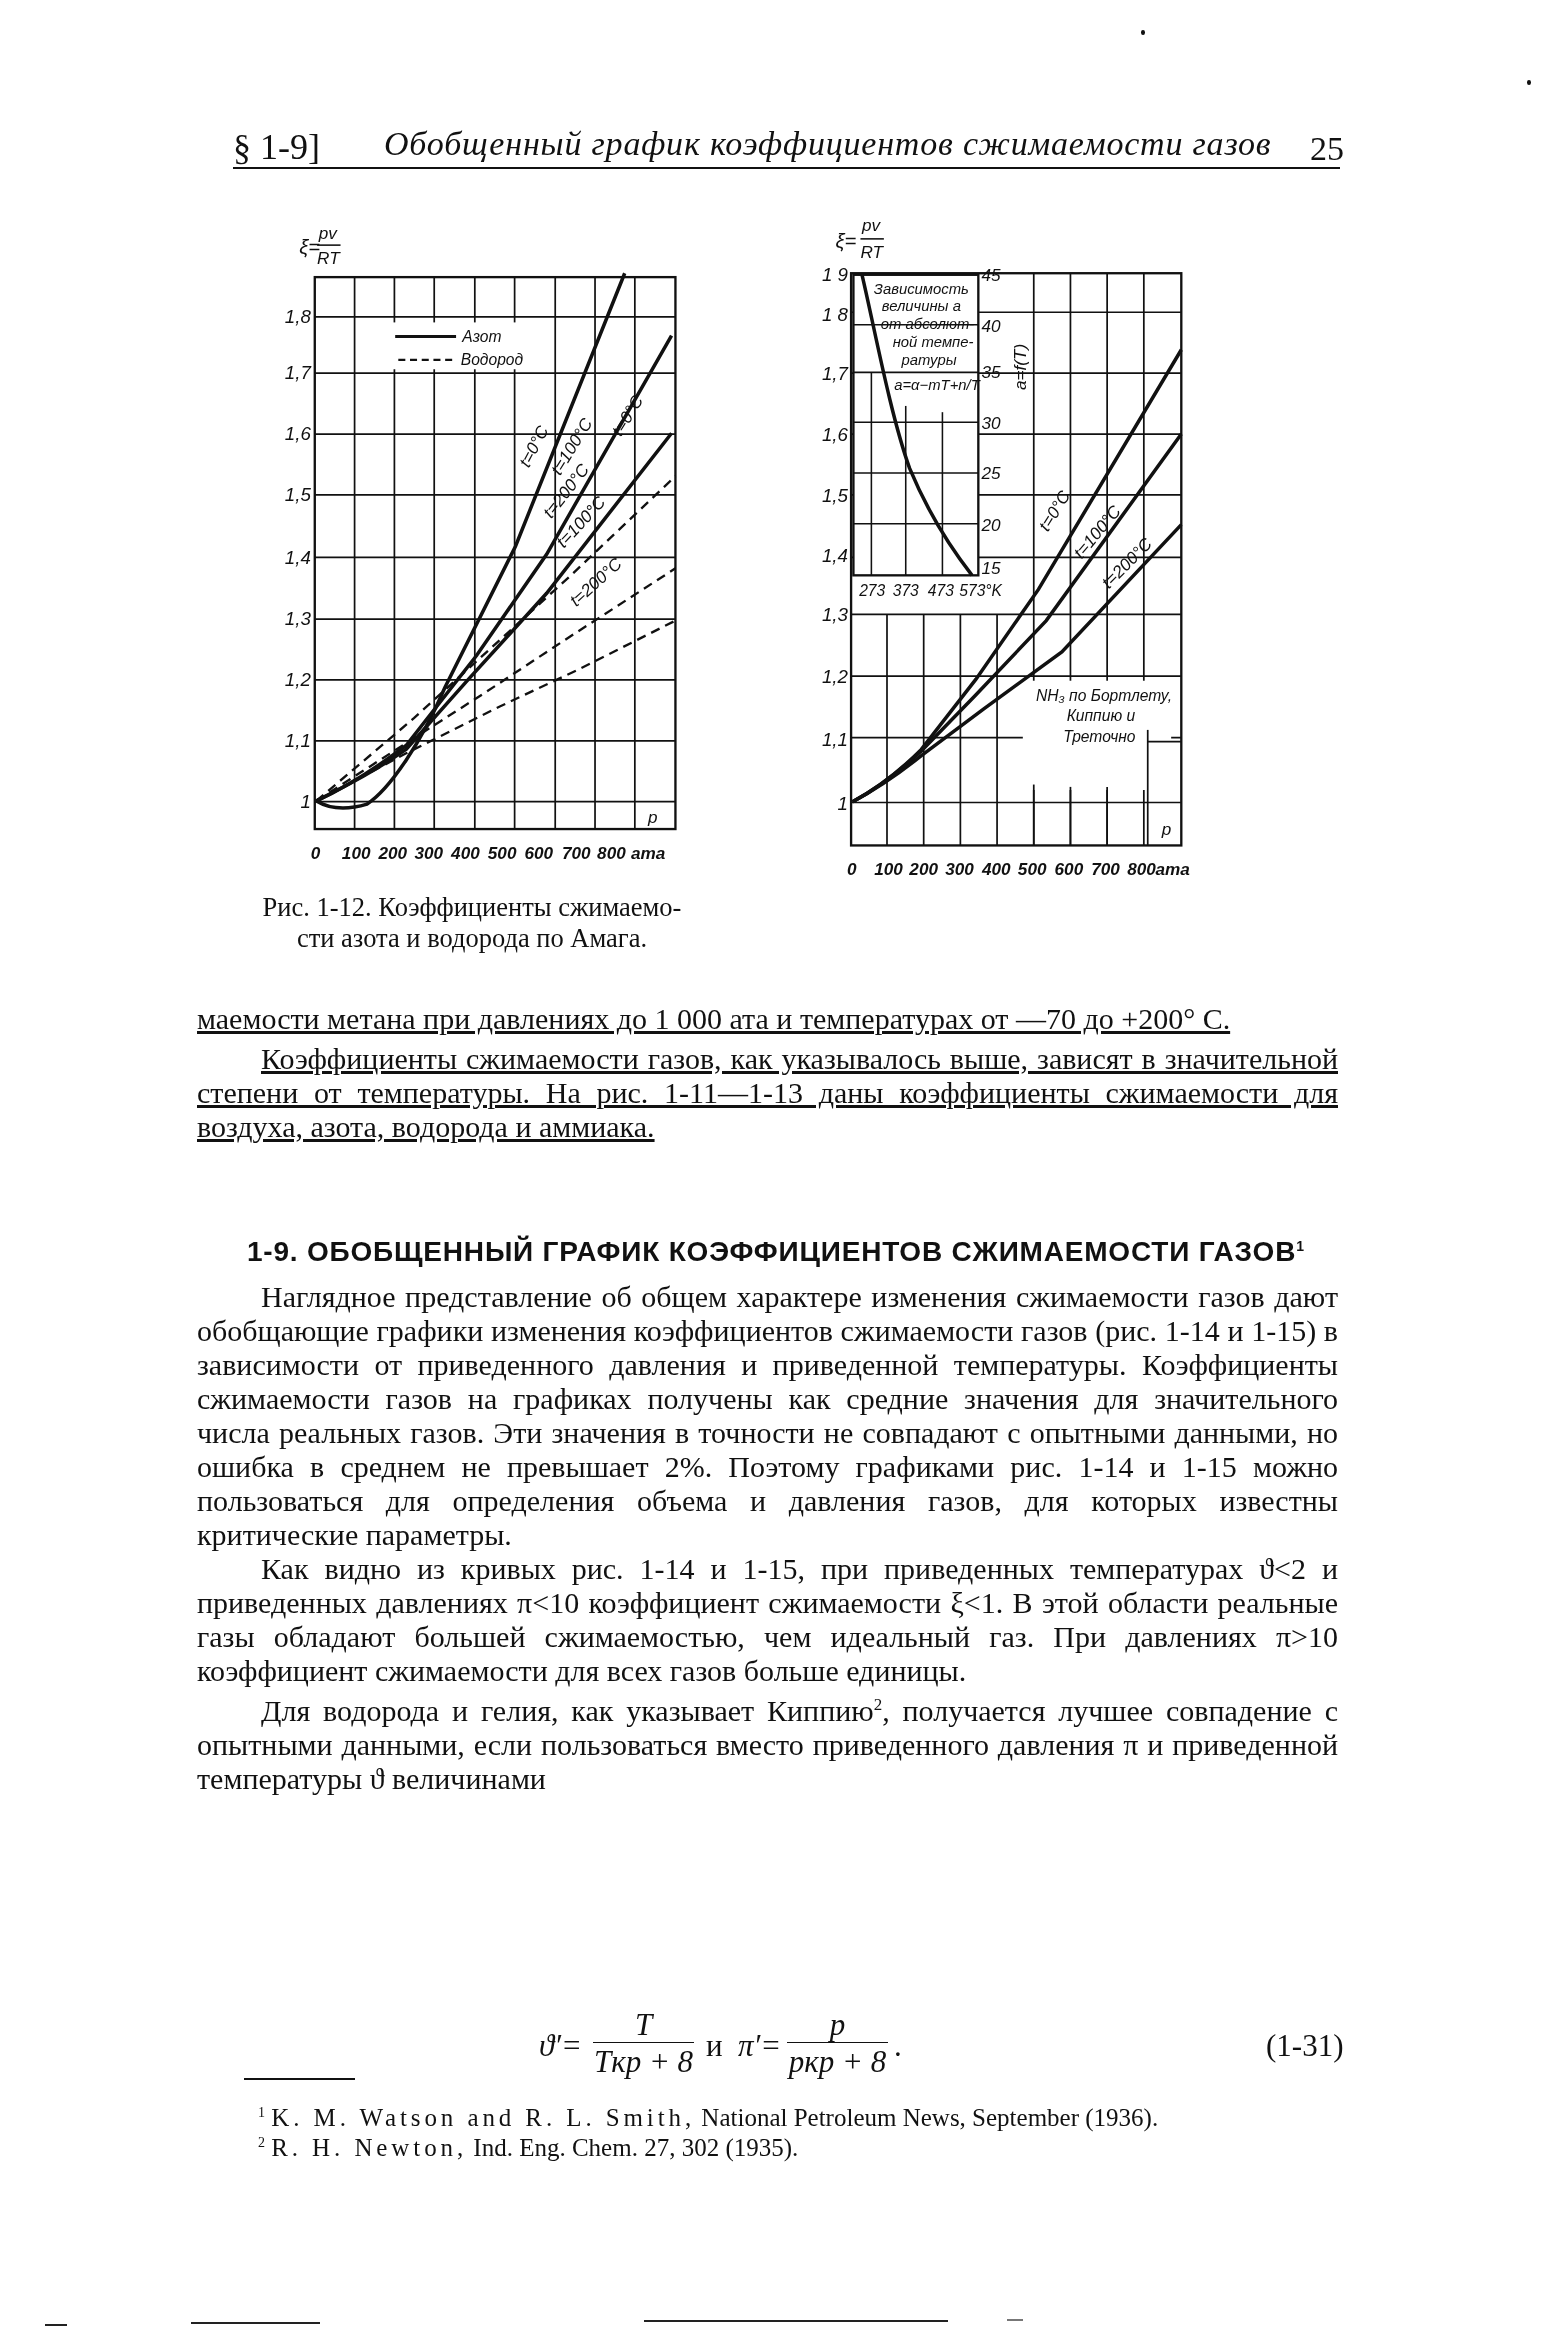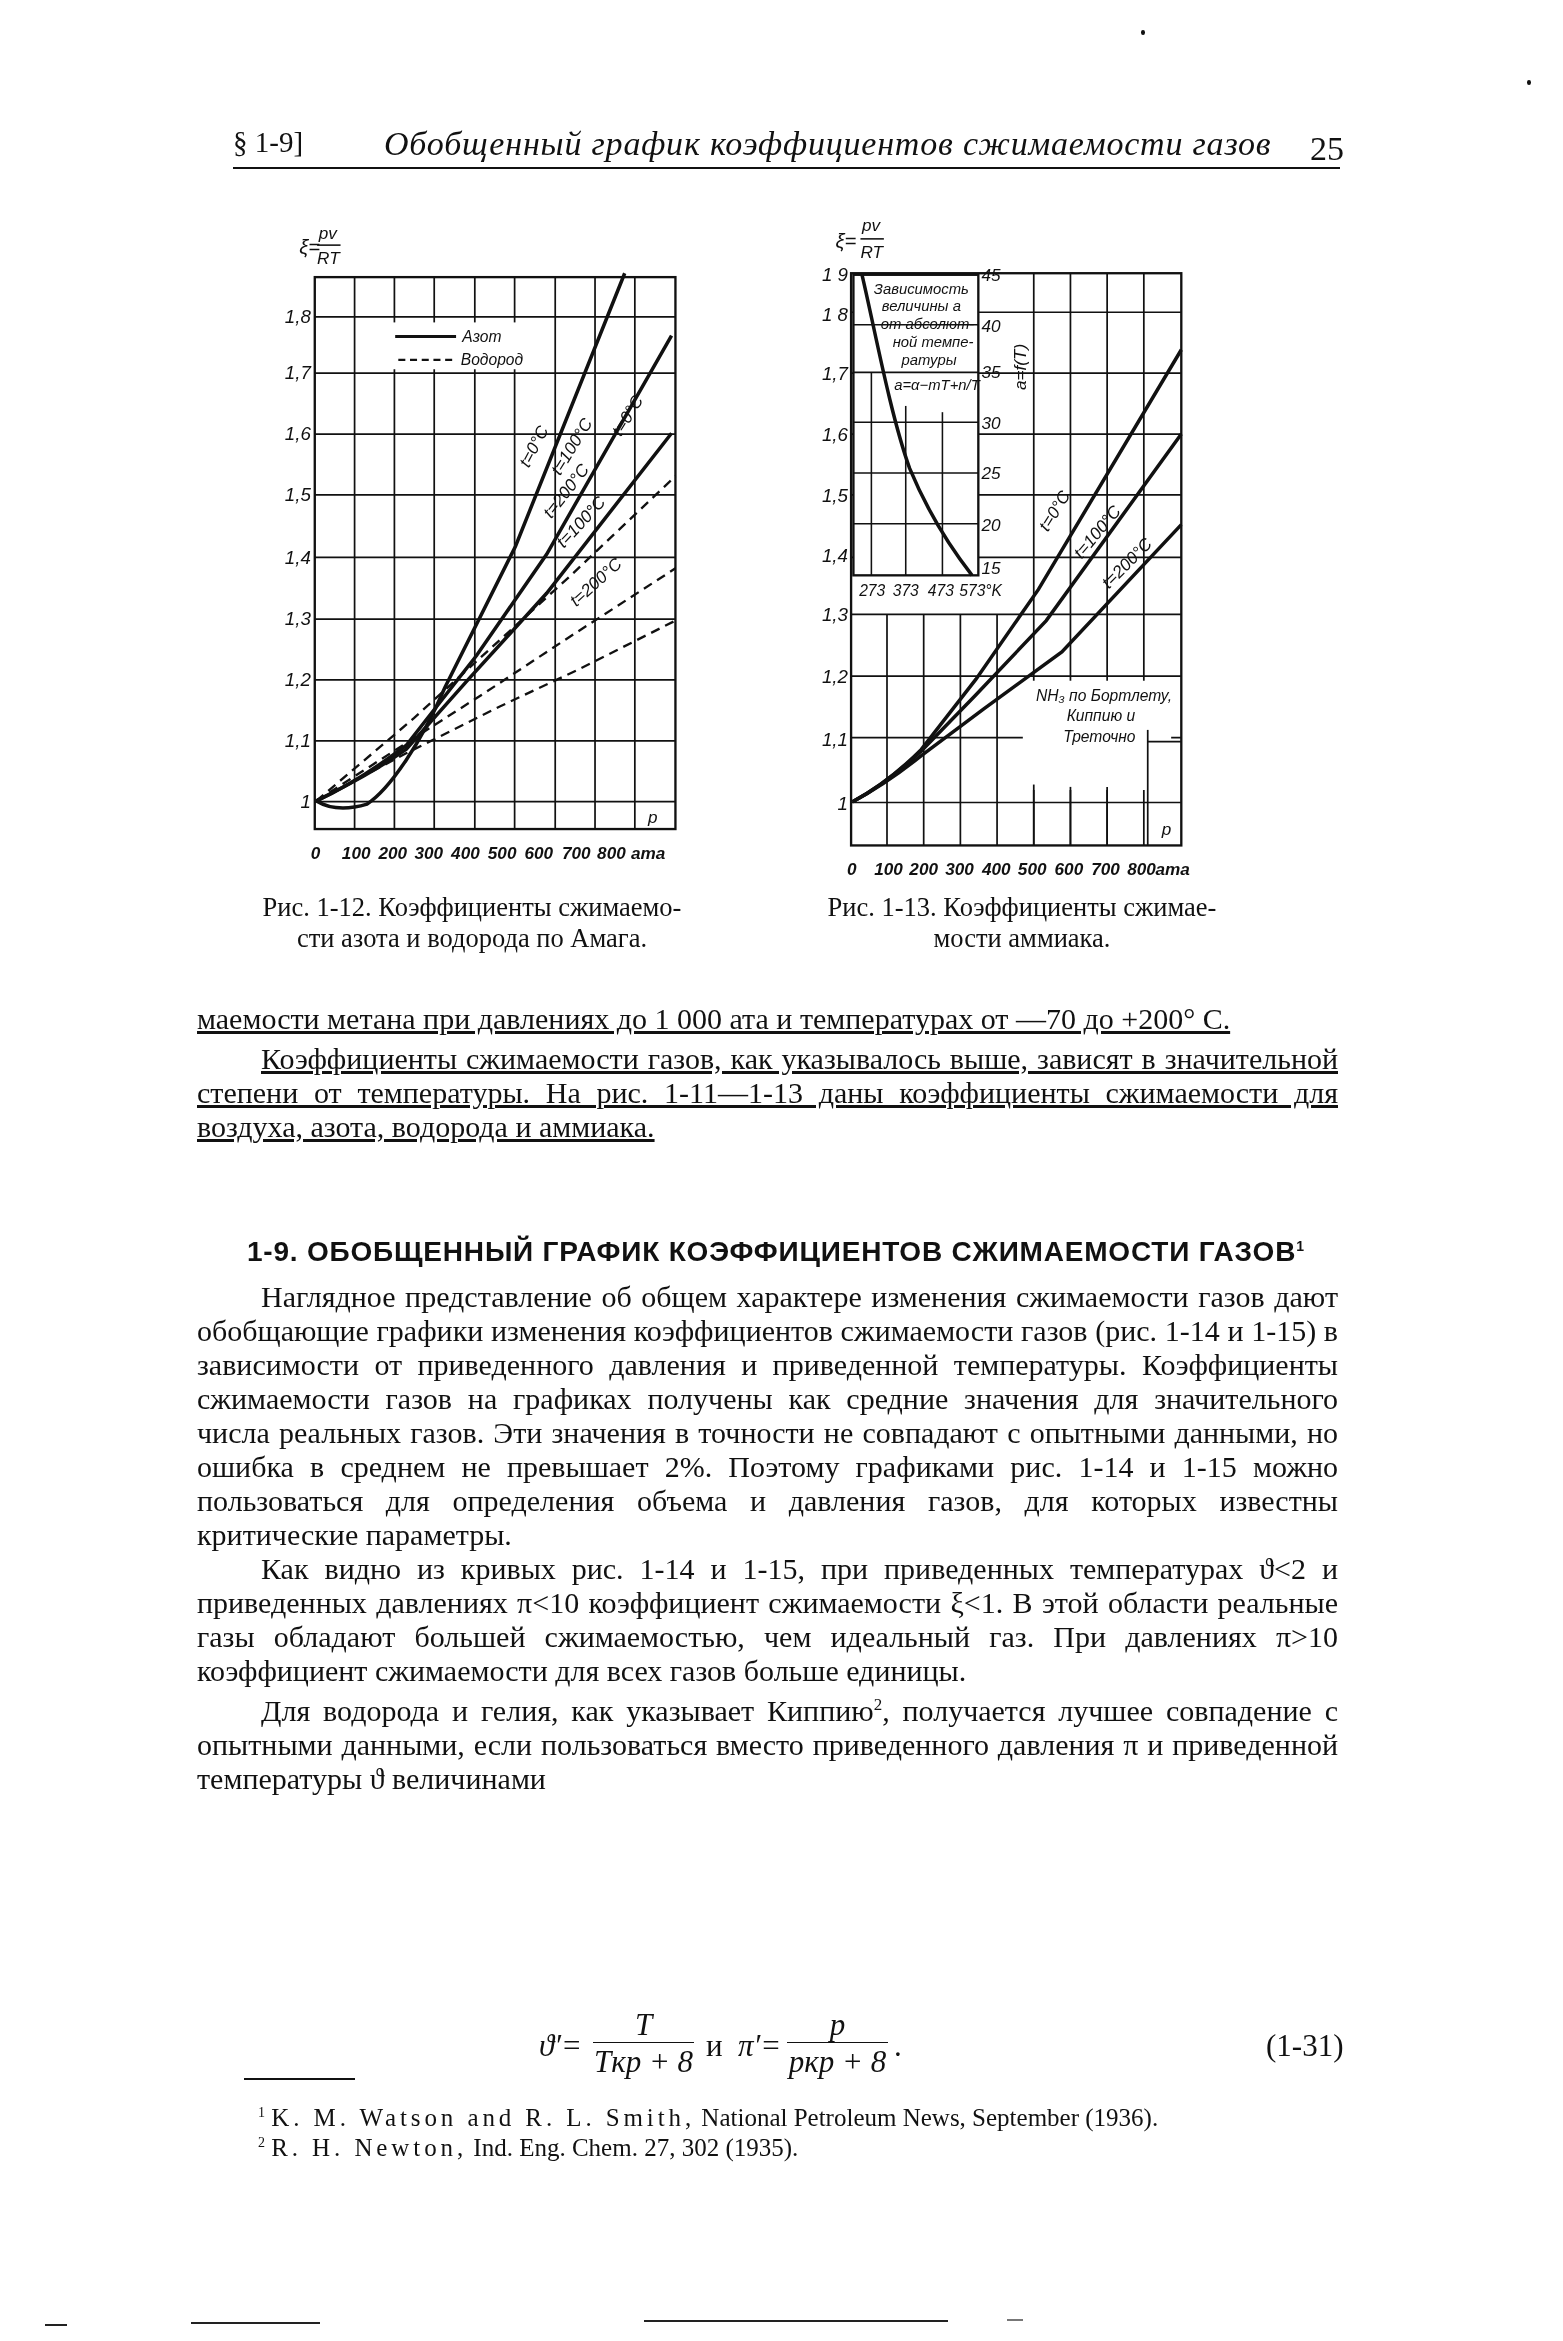--- a/index.html
+++ b/index.html
@@ -1,18 +1,18 @@
 <!DOCTYPE html>
 <html style="font-size:12.5px"><head>
 <meta charset="utf-8">
 <style>
   html, body { margin: 0; padding: 0; background: #ffffff; }
   body { width: 1564px; height: 2342px; position: relative; overflow: hidden; color: #111; font-family: "Liberation Serif", "DejaVu Serif", serif; }
   .abs { position: absolute; }
-  .hdr-sec { left: 233px; top: 126px; font-size: 29px; }
+  .hdr-sec { left: 233px; top: 126px; font-size: 36px; }
   .hdr-title { left: 384px; top: 125px; font-size: 34px; font-style: italic; letter-spacing: 0.8px; }
   .hdr-page { left: 1310px; top: 130px; font-size: 34px; }
   .hdr-rule { left: 233px; top: 167px; width: 1107px; height: 2.3px; background: #111; }
   .dot { width: 3.9px; height: 4.7px; background: #111; border-radius: 50%; }
   svg.fig { position: absolute; left: 0; top: 0; overflow: visible; }
   .cap { font-size: 26.5px; text-align: center; line-height: 31px; }
   .body-text { left: 197px; width: 1141px; font-size: 30px; line-height: 34px; text-align: justify; }
   .para { margin: 0; text-indent: 64px; }
   .para.noindent { text-indent: 0; }
   .heading { left: 200px; top: 1236px; width: 1148px; font-size: 28px; font-weight: bold; letter-spacing: 0.8px; font-family: "Liberation Sans", "DejaVu Sans", sans-serif; margin-left: 47px; }
@@ -259,24 +259,20 @@
       <text transform="translate(1385,717) rotate(-50)">t=100°C</text>
       <text transform="translate(1420,755) rotate(-45)">t=200°C</text>
     </g>
 
     <g font-family="Liberation Sans, DejaVu Sans, sans-serif" font-style="italic" font-size="20" fill="#111" text-anchor="middle">
       <text x="1414" y="898">NH₃ по Бортлету,</text>
       <text x="1410" y="924">Киппию и</text>
       <text x="1408" y="950">Треточно</text>
     </g>
   </svg>
-  <div class="abs cap" style="left:788px;top:892px;width:468px;">
-    <div>Рис. 1-13. Коэффициенты сжимае-</div>
-    <div>мости аммиака.</div>
-  </div>
 </div>
 
 <div class="abs body-text" style="top:1002px;text-decoration:underline;">
   <p class="para noindent">маемости метана при давлениях до 1 000 ата и температурах от —70 до +200° С.</p>
   <p class="para" style="margin-top:6px;">Коэффициенты сжимаемости газов, как указывалось выше, зависят в значительной степени от температуры. На рис. 1-11—1-13 даны коэффициенты сжимаемости для воздуха, азота, водорода и аммиака.</p>
 </div>
 
 <div class="abs heading">
   <span>1-9. ОБОБЩЕННЫЙ ГРАФИК КОЭФФИЦИЕНТОВ СЖИМАЕМОСТИ ГАЗОВ</span><sup style="font-size:14px;">1</sup>
 </div>

